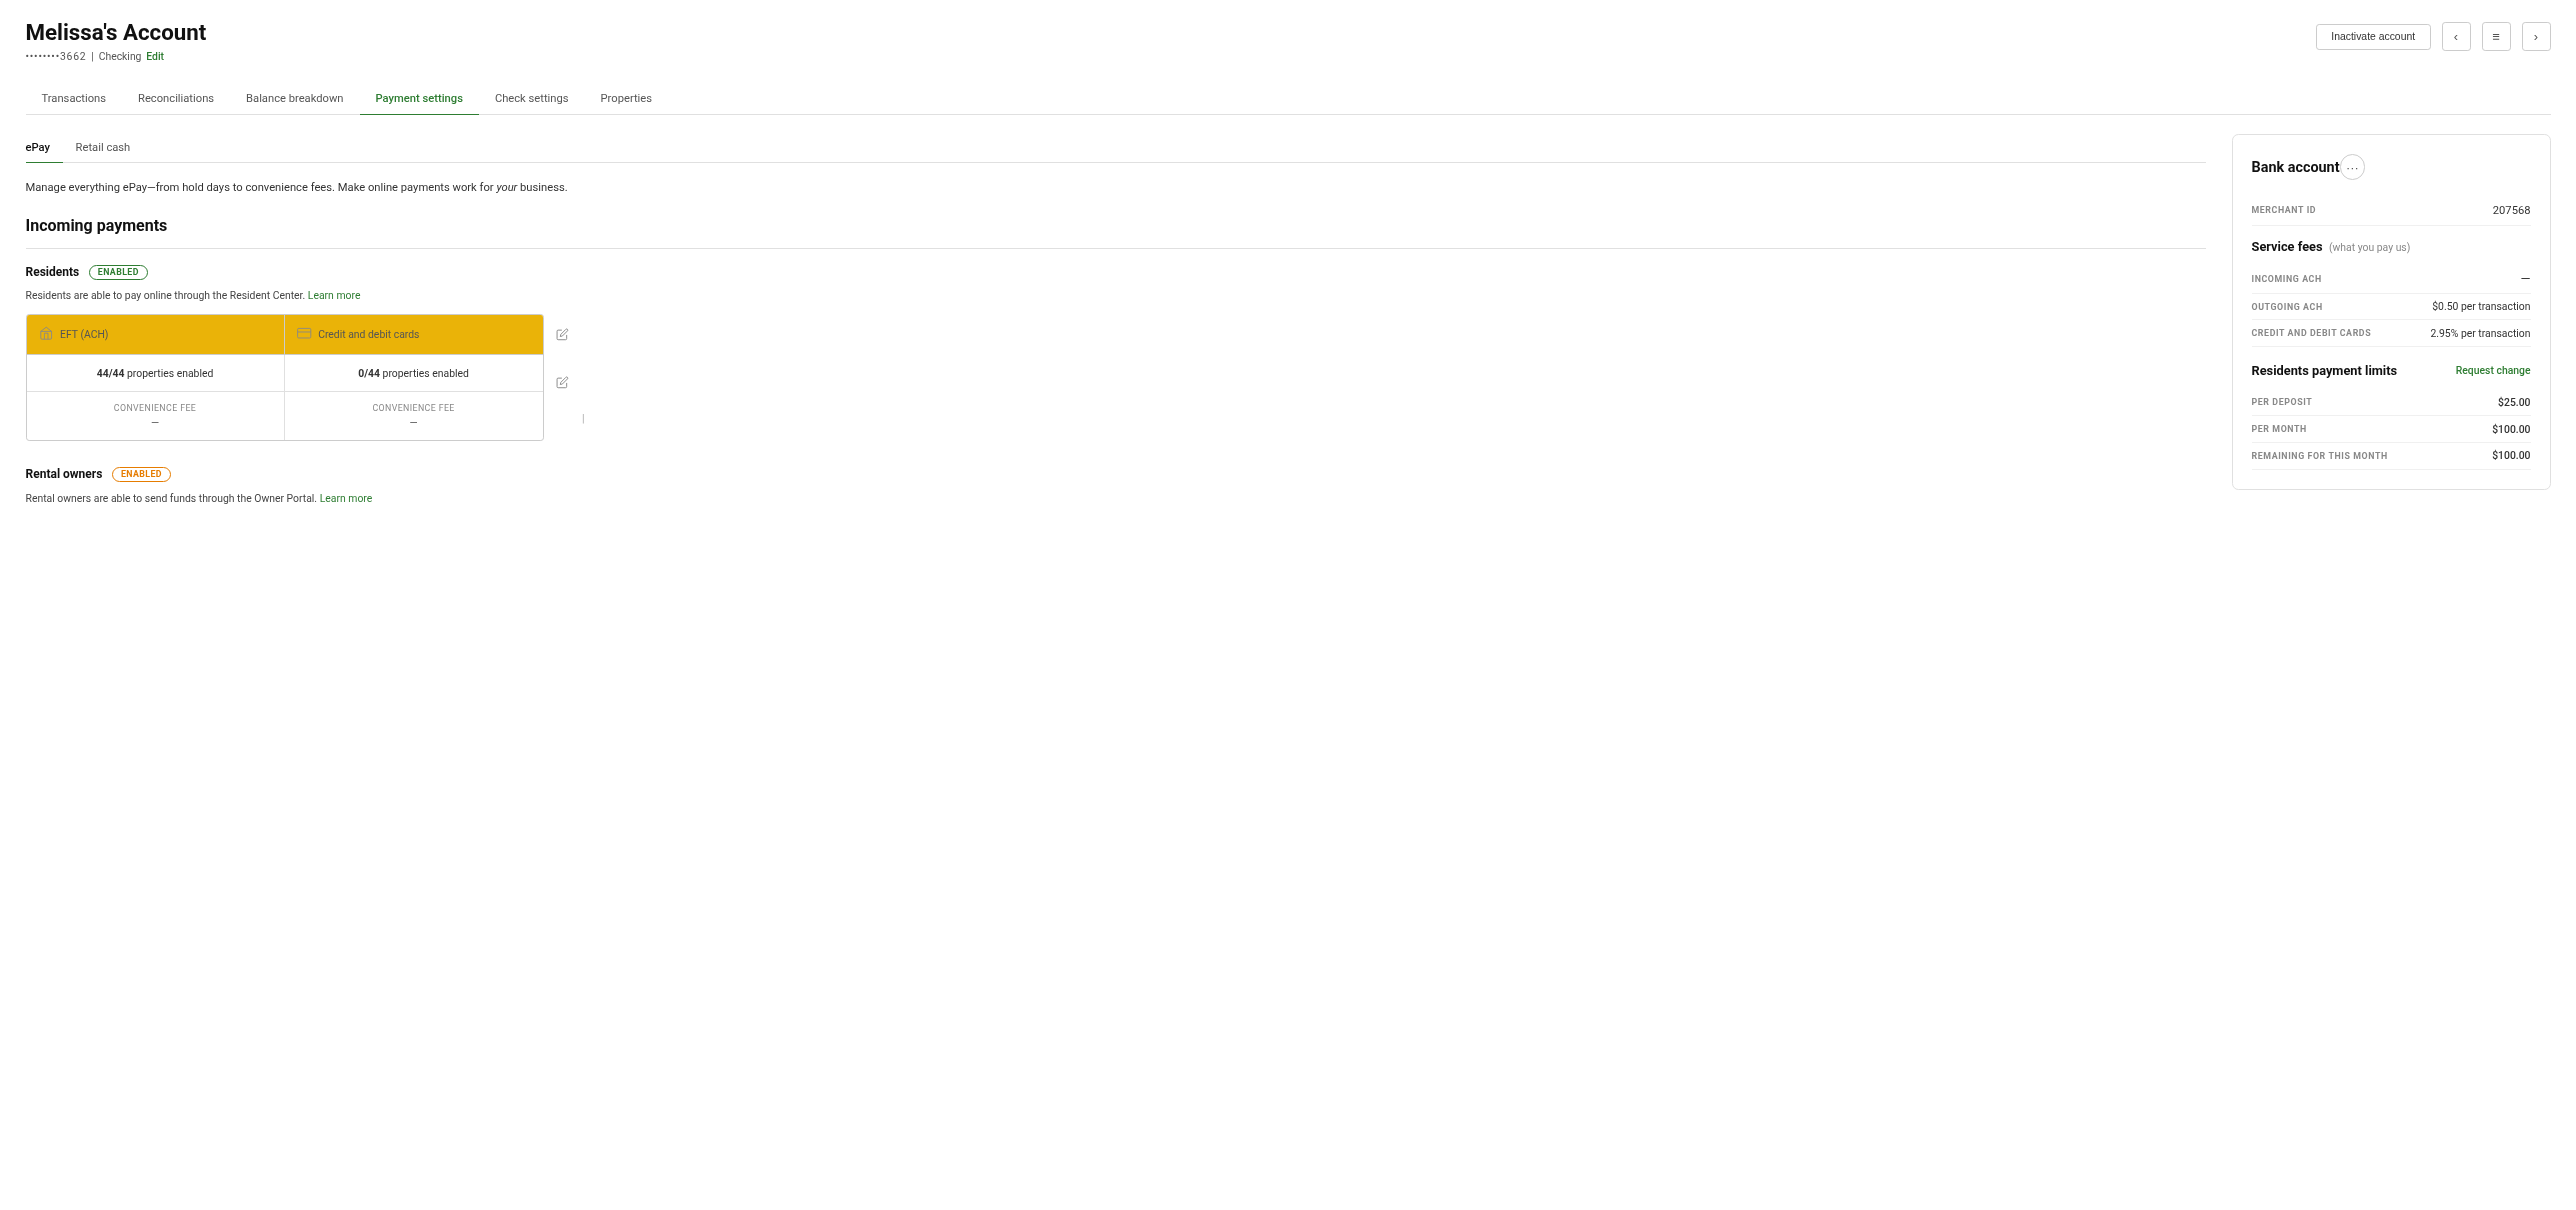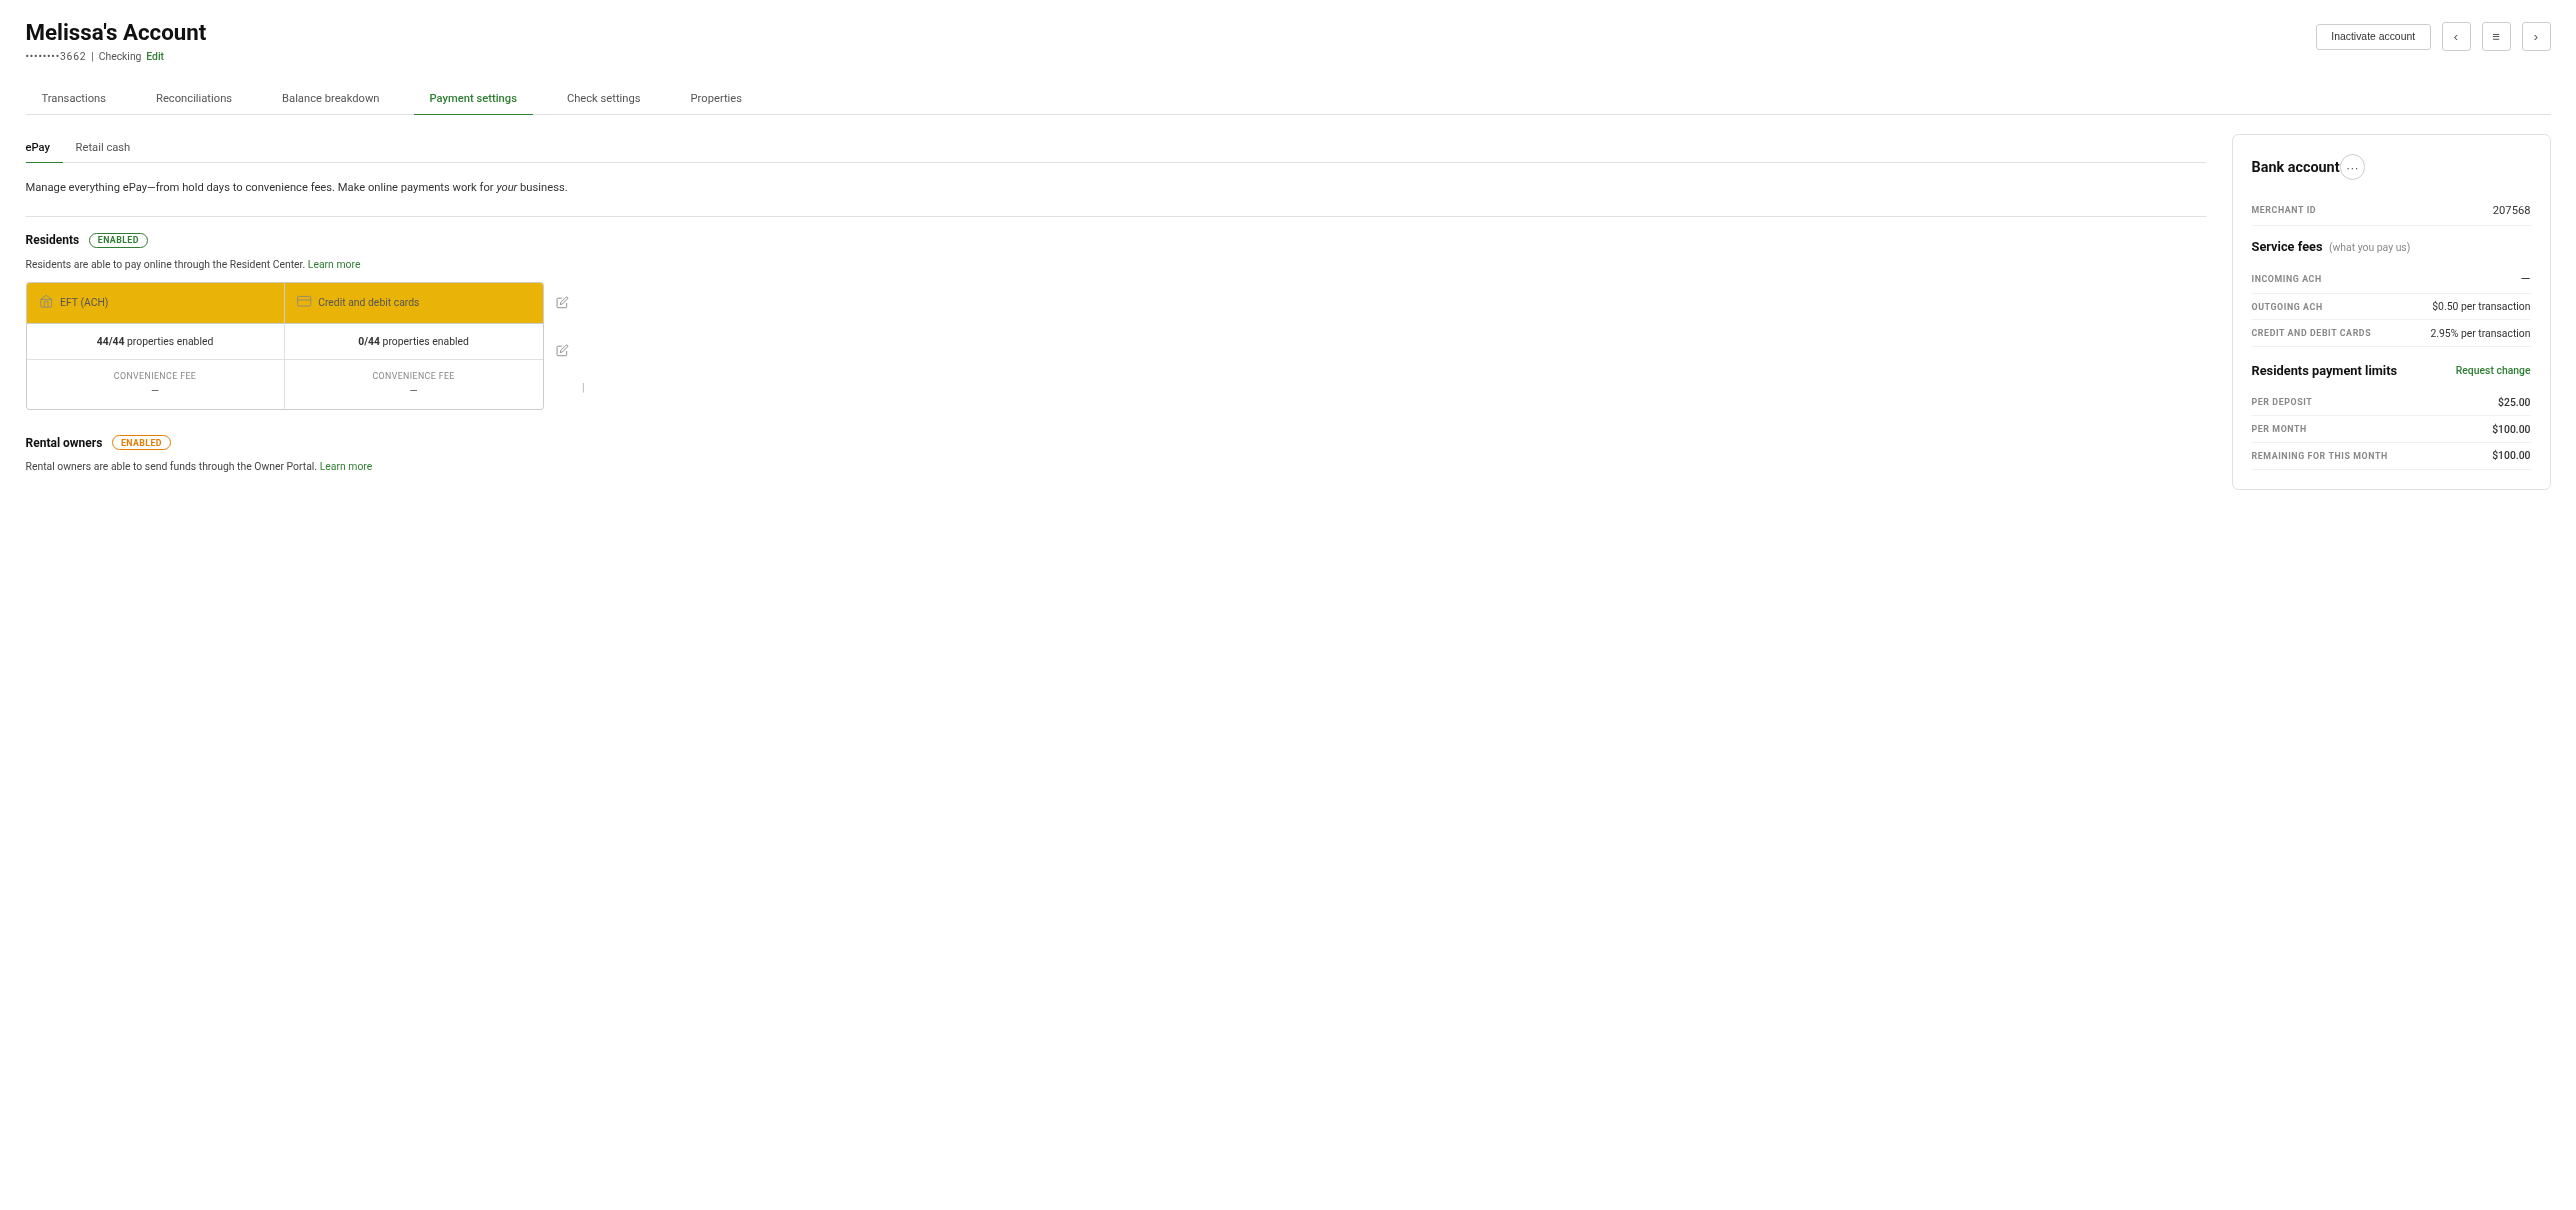--- a/index.html
+++ b/index.html
@@ -13,21 +13,21 @@
     .account-subtitle { margin-top: 4.8px; font-size: 10.4px; color: #555; display: flex; align-items: center; gap: 4.8px; }
     .account-number { color: #555; letter-spacing: 0.8px; }
     .account-type { color: #555; }
     .edit-link { color: #2e7d32; cursor: pointer; text-decoration: none; font-weight: 500; }
     
     .header-actions { display: flex; align-items: center; gap: 11px; margin-top: 3.2px; }
     .inactivate-btn { border: 0.8px solid #ccc; background: #fff; padding: 6.4px 14.4px; border-radius: 3.2px; font-size: 10.4px; cursor: pointer; color: #333; }
     .nav-icon-btn { border: 0.8px solid #ccc; background: #fff; width: 29px; height: 29px; border-radius: 3.2px; cursor: pointer; display: flex; align-items: center; justify-content: center; color: #555; font-size: 12.8px; }
     
     
-    .tabs-row { display: flex; gap: 18px; border-bottom: 0.8px solid #e0e0e0; margin-top: 12.8px; }
+    .tabs-row { display: flex; gap: 0; border-bottom: 0.8px solid #e0e0e0; margin-top: 12.8px; }
     .tab { padding: 9.6px 16px; font-size: 11.2px; cursor: pointer; color: #555; border-bottom: 1.6px solid transparent; margin-bottom: -0.8px; white-space: nowrap; }
     .tab.active { color: #2e7d32; border-bottom: 1.6px solid #2e7d32; font-weight: 500; }
     
     
     .content-area { display: flex; gap: 25.5px; margin-top: 19px; flex: 1; }
     .main-content { flex: 1; }
     
     
     .sub-tabs-row { display: flex; gap: 0; border-bottom: 0.8px solid #e0e0e0; margin-bottom: 16px; }
     .sub-tab { padding: 6.4px 12.8px 8px; font-size: 11.2px; cursor: pointer; color: #555; border-bottom: 1.6px solid transparent; margin-bottom: -0.8px; }
@@ -143,20 +143,21 @@
 
       <div class="sub-tabs-row">
         <div class="sub-tab active">ePay</div>
         <div class="sub-tab">Retail cash</div>
       </div>
 
       <p class="description-text">
         <span>Manage everything ePay—from hold days to convenience fees. Make online payments work for </span><em>your</em><span> business.</span>
       </p>
 
+      <h2 class="section-title">Incoming payments</h2>
       <hr class="section-divider">
 
       <div class="subsection-header">
         <span class="subsection-title">Residents</span>
         <span class="badge-enabled">ENABLED</span>
       </div>
 
       <p class="residents-description">
         <span>Residents are able to pay online through the Resident Center.</span>
         <a class="learn-more">Learn more</a>

